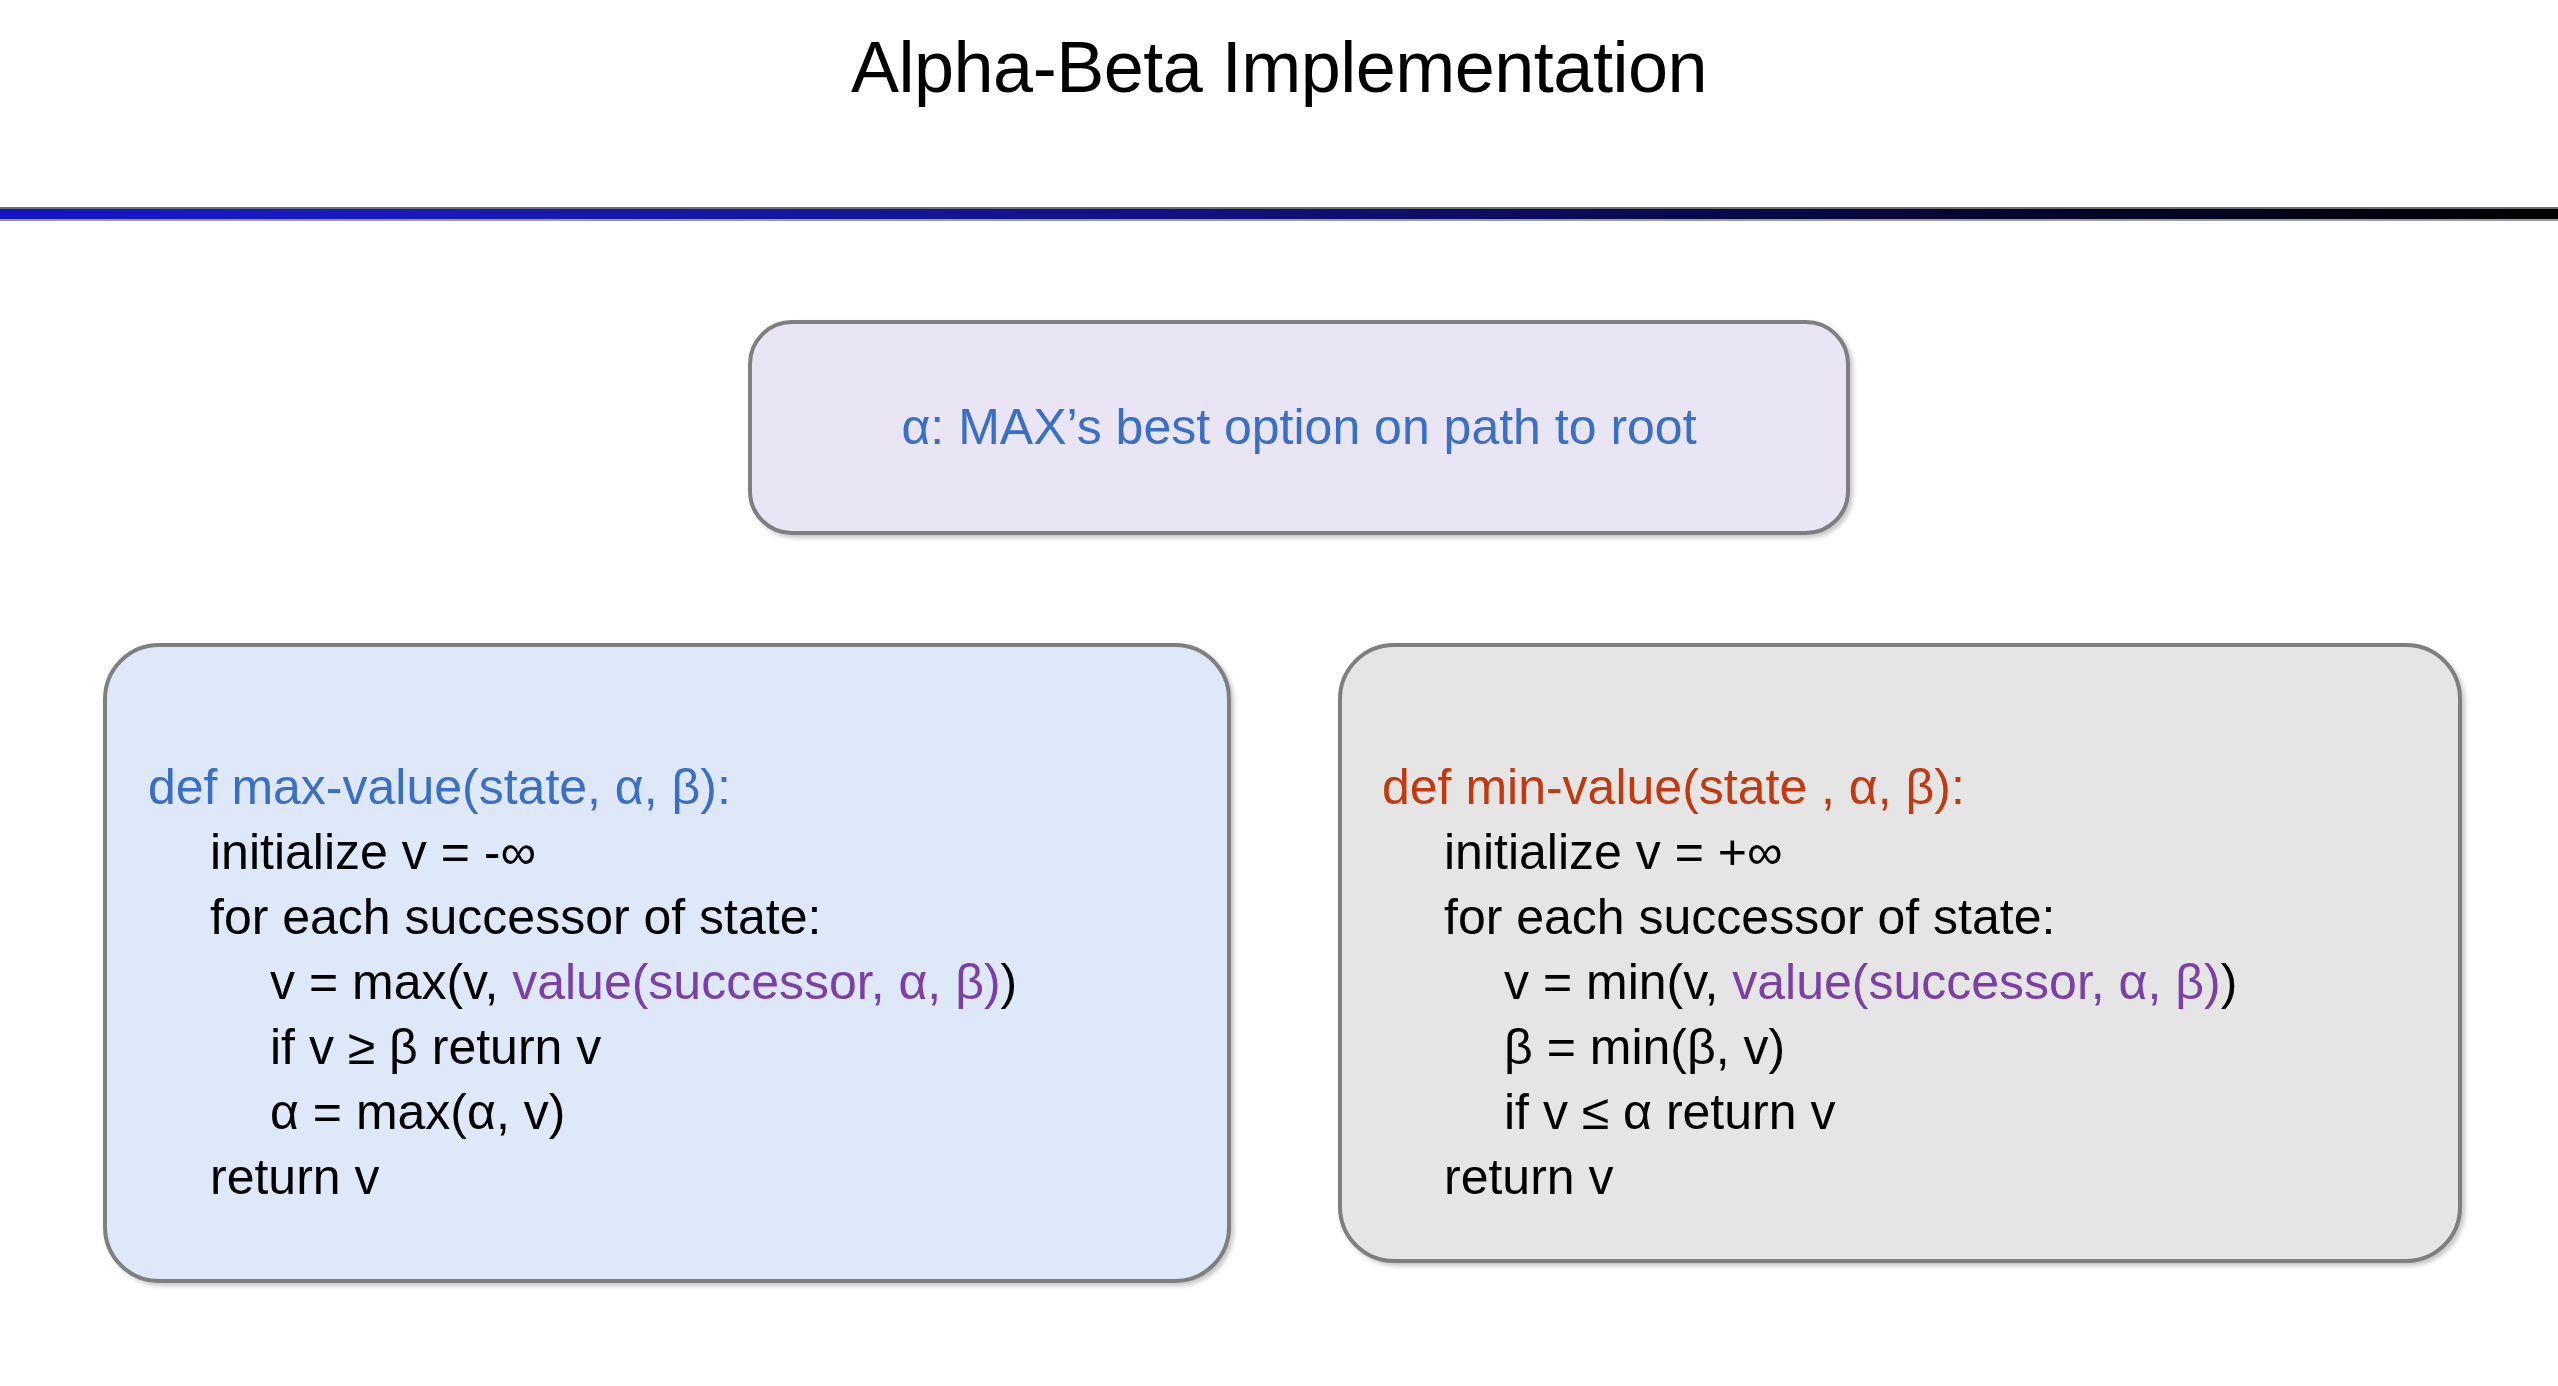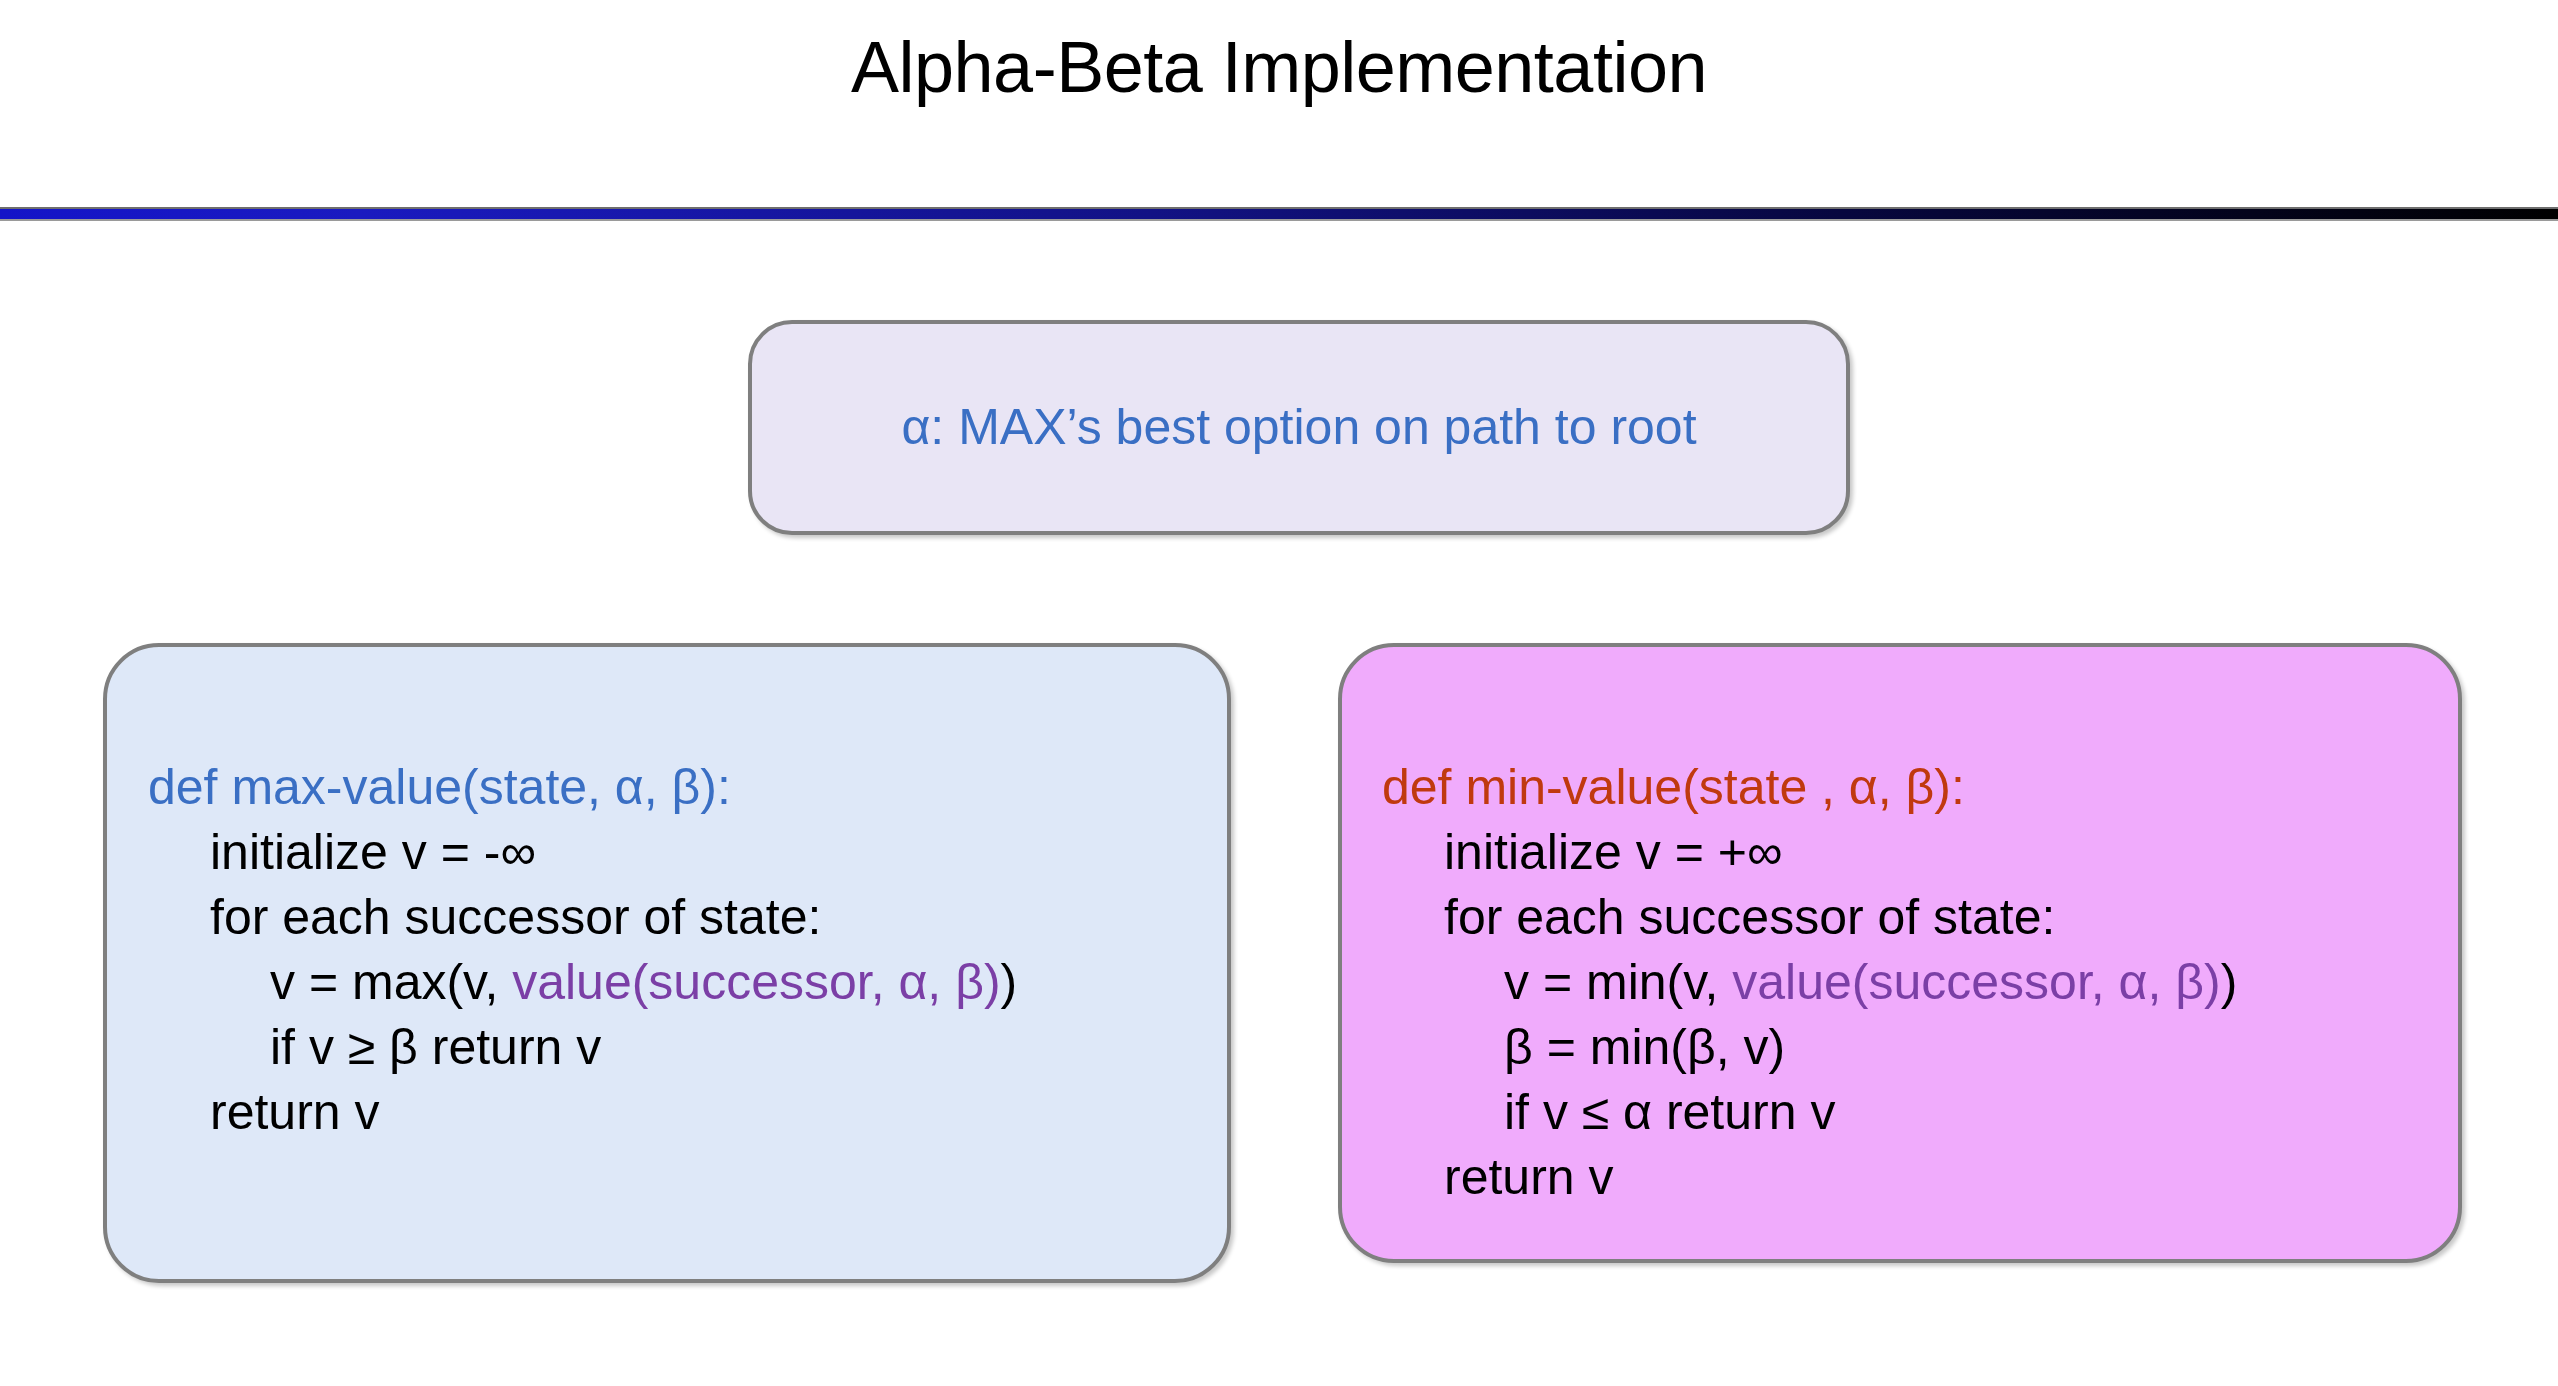--- a/index.html
+++ b/index.html
@@ -82,21 +82,21 @@
     top: 643px;
     width: 1128px;
     height: 640px;
     background: #dee8f8;
   }
   #min-box {
     left: 1338px;
     top: 643px;
     width: 1124px;
     height: 620px;
-    background: #f0abfc;
+    background: #e5e5e5;
   }
 
   .code-body {
     position: absolute;
     left: 0;
     top: 0;
     width: 100%;
     height: 100%;
     padding: 60px 0 0 41px;
     box-sizing: border-box;
@@ -137,20 +137,21 @@
     <div class="code-line ind-1">initialize v = -∞</div>
 
     <div class="code-line ind-1">for each successor of state:</div>
 
     <div class="code-line ind-2">
       <span>v = max(v, </span><span class="callsite">value(successor, α, β)</span><span>)</span>
     </div>
 
     <div class="code-line ind-2">if v ≥ β return v</div>
 
+    <div class="code-line ind-2">α = max(α, v)</div>
 
     <div class="code-line ind-1">return v</div>
   </div>
 </div>
 
 <div id="min-box" class="callout">
   <div class="code-body">
 
     <div class="code-line ind-0 sig-min">def min-value(state , α, β):</div>
 

